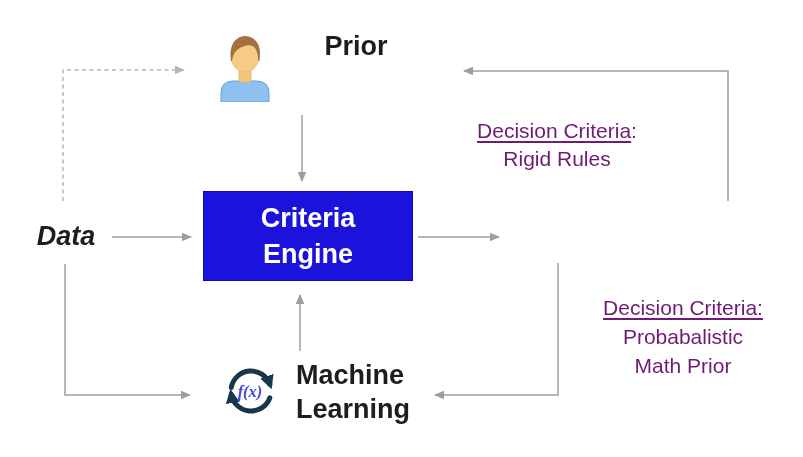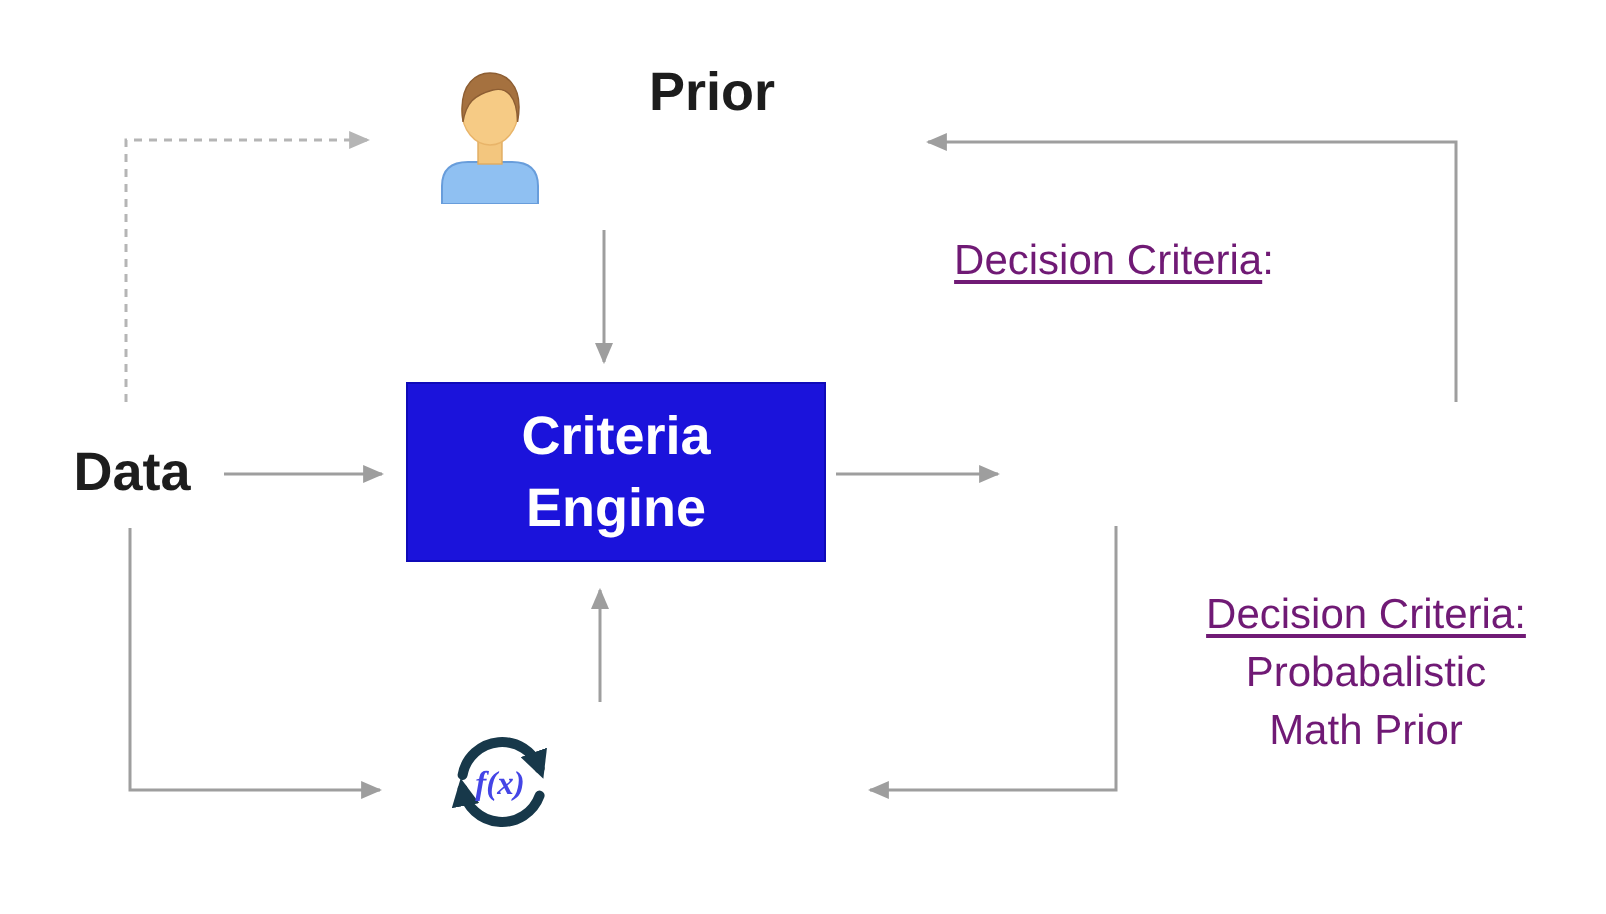--- a/index.html
+++ b/index.html
@@ -3,21 +3,21 @@
 <meta charset="utf-8">
 <style>
   html,body { margin:0; padding:0; background:#ffffff; }
   .canvas {
     position:relative; width:803px; height:457px; background:#ffffff;
     font-family:"Liberation Sans", sans-serif; color:#1d1d1d; overflow:hidden;
   }
   .arrow-layer { position:absolute; left:0; top:0; }
   .node-label { position:absolute; font-weight:700; font-size:27px; line-height:34px; color:#1d1d1d; }
   .prior    { left:276px; top:29px;  width:160px; text-align:center; }
-  .data-lbl { left:16px;  top:219px; width:100px; text-align:center; }
+  .data-lbl { left:16px;  top:219px; width:100px; text-align:center;font-style:italic; }
   .answers  { left:508px; top:220px; width:255px; text-align:center; }
   .machine  { left:296px; top:358px; width:150px; text-align:left; }
   .engine {
     position:absolute; left:203px; top:191px; width:210px; height:90px;
     background:#1b13db; border:1px solid #0f0ab8; box-sizing:border-box;
     display:flex; flex-direction:column; justify-content:center; align-items:center;
     color:#ffffff; font-weight:700; font-size:27px; line-height:36px; text-align:center;
   }
   .criteria { position:absolute; font-size:21px; font-weight:400; text-align:center; color:#701a75; }
   .criteria-top    { left:447px; top:117px; width:220px; line-height:28px; }
@@ -62,36 +62,41 @@
   </div>
 
   <div class="engine">
     <div>Criteria</div>
     <div>Engine</div>
   </div>
 
   <div class="node-label data-lbl">Data</div>
 
 
+  <div class="node-label machine">
+    <div>Machine</div>
+    <div>Learning</div>
+  </div>
 
   <svg class="fx-svg" width="64" height="62" viewBox="0 0 64 62">
     <defs>
       <marker id="fxah" markerWidth="2.8" markerHeight="2.8" refX="1.7" refY="1.4" orient="auto">
         <path d="M0,0 L2.8,1.4 L0,2.8 Z" fill="#17384a"></path>
       </marker>
     </defs>
     <path d="M12.3,27.5 A20,20 0 0 1 50.8,24.2" fill="none" stroke="#17384a" stroke-width="5" stroke-linecap="round" marker-end="url(#fxah)"></path>
     <path d="M50.8,37.8 A20,20 0 0 1 12.3,34.5" fill="none" stroke="#17384a" stroke-width="5" stroke-linecap="round" marker-end="url(#fxah)"></path>
     <text x="31" y="37" text-anchor="middle" font-size="16.5" font-weight="bold" font-style="italic" font-family="Liberation Serif, serif" fill="#4445e6">f(x)</text>
   </svg>
 
   <div class="criteria criteria-top">
     <div>
       <span class="u">Decision Criteria</span><span>:</span>
     </div>
+    <div>Rigid Rules</div>
   </div>
 
   <div class="criteria criteria-bottom">
     <div>
       <span class="u">Decision Criteria:</span><span></span>
     </div>
     <div>Probabalistic</div>
     <div>Math Prior</div>
   </div>
 

